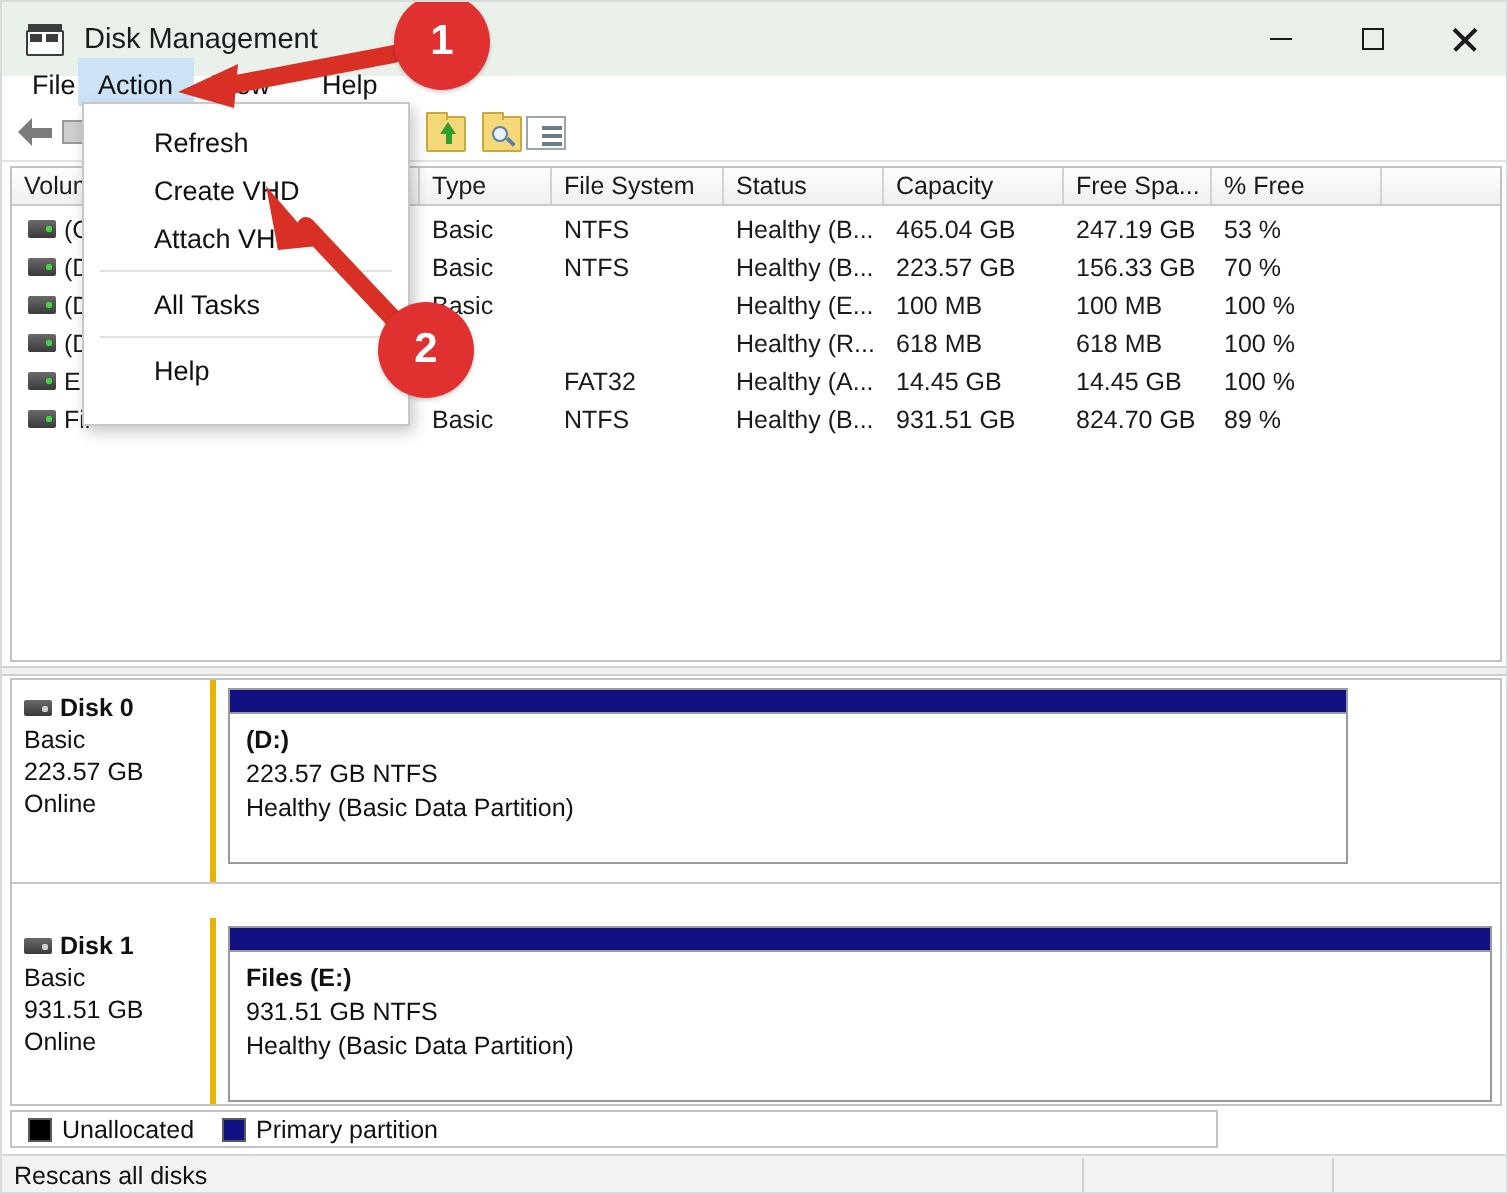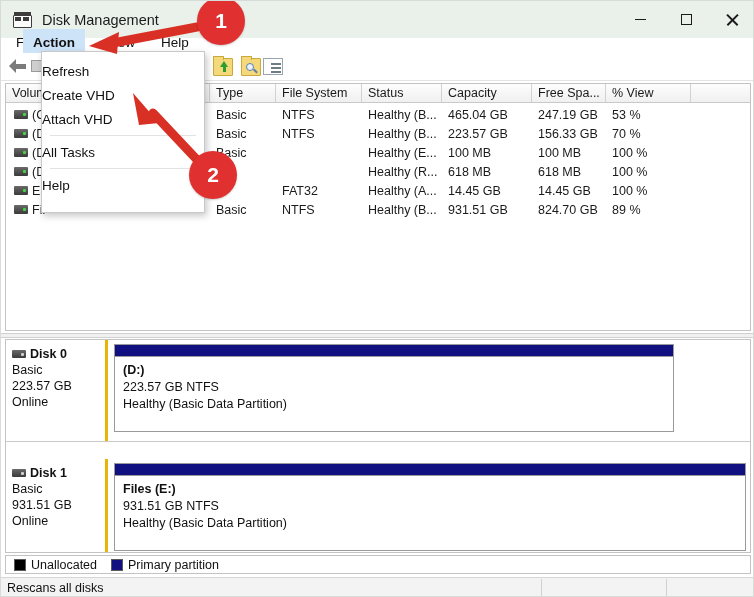--- a/index.html
+++ b/index.html
@@ -63,21 +63,21 @@
     position: absolute; left: 0; top: 37px;
     width: 754px; height: 15px;
     background: #ffffff;
   }
   .menu-item {
     position: absolute; top: -9px; height: 27px;
     display: flex; align-items: center; justify-content: center;
     font-size: 13.5px; color: #111; padding: 0 10px;
   }
   #menu-file   { left: 5px; }
-  #menu-action { left: 22px; background: #cde3f7; font-weight: bold; }
+  #menu-action { left: 38px; background: #cde3f7; }
   #menu-view   { left: 95px; }
   #menu-help   { left: 150px; }
 
   
   #toolbar {
     position: absolute; left: 0; top: 52px;
     width: 754px; height: 28px;
     background: #ffffff;
     border-bottom: 1px solid #e3e3e3;
   }
@@ -198,21 +198,21 @@
     height: 12px; background: #101080; border-bottom: 1px solid #9a9a9a;
   }
   .part-body {
     padding: 5px 0 0 8px; font-size: 12.5px; color: #111; line-height: 17px;
   }
   .part-label { font-weight: bold; }
 
   
   #legend {
     position: absolute; left: 4px; top: 554px;
-    width: 746px; height: 19px;
+    width: 604px; height: 19px;
     background: #ffffff; border: 1px solid #c3c3c3;
     display: flex; align-items: center;
     font-size: 12.5px; color: #111;
   }
   .lg-sw { width: 12px; height: 12px; border: 1px solid #5a5a5a; margin: 0 5px 0 8px; }
 
   
   #statusbar {
     position: absolute; left: 0; top: 576px;
     width: 754px; height: 21px;
@@ -228,20 +228,21 @@
     position: absolute; left: 40px; top: 50px;
     width: 164px; height: 162px;
     background: #ffffff;
     border: 1px solid #c8c8c8;
     box-shadow: 2px 3px 7px rgba(0,0,0,0.22);
     z-index: 40;
   }
   .dd-item {
     position: relative; height: 24px;
     display: flex; align-items: center;
+    padding-left: 35px;
     font-size: 13.5px; color: #111;
   }
   .dd-item.hl { background: #f0f0f0; }
   .dd-sep { height: 1px; background: #e2e2e2; margin: 4px 8px; }
   .dd-arrow {
     position: absolute; right: 12px; top: 8px;
     width: 0; height: 0;
     border-top: 4px solid transparent; border-bottom: 4px solid transparent;
     border-left: 5px solid #4a4a4a;
   }
@@ -309,21 +310,21 @@
   </div>
 
   <div id="vol-panel">
     <div id="vol-header">
       <div class="vh" style="left:0px;   width:204px">Volume</div>
       <div class="vh" style="left:204px; width:66px">Type</div>
       <div class="vh" style="left:270px; width:86px">File System</div>
       <div class="vh" style="left:356px; width:80px">Status</div>
       <div class="vh" style="left:436px; width:90px">Capacity</div>
       <div class="vh" style="left:526px; width:74px">Free Spa...</div>
-      <div class="vh" style="left:600px; width:85px">% View</div>
+      <div class="vh" style="left:600px; width:85px">% Free</div>
       <div class="vh" style="left:685px; width:61px"></div>
     </div>
 
     <div class="vrow" style="top:21px">
       <div class="vicon" style="left:8px"></div>
       <div class="vcell" style="left:26px; width:178px">(C:)</div>
       <div class="vcell" style="left:210px;width:60px">Basic</div>
       <div class="vcell" style="left:276px;width:80px">NTFS</div>
       <div class="vcell" style="left:362px;width:80px">Healthy (B...</div>
       <div class="vcell" style="left:442px;width:88px">465.04 GB</div>

